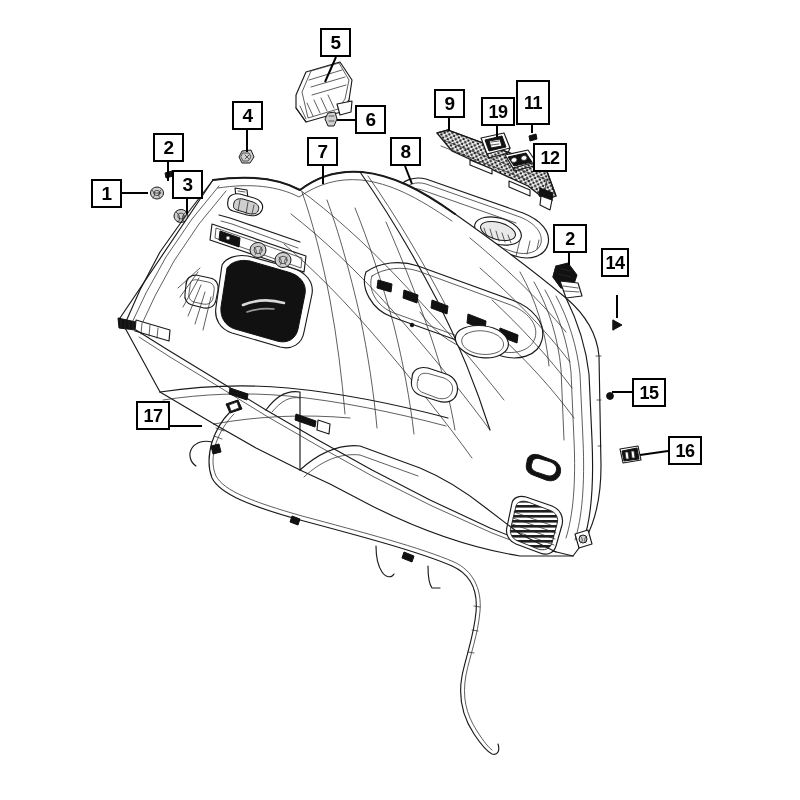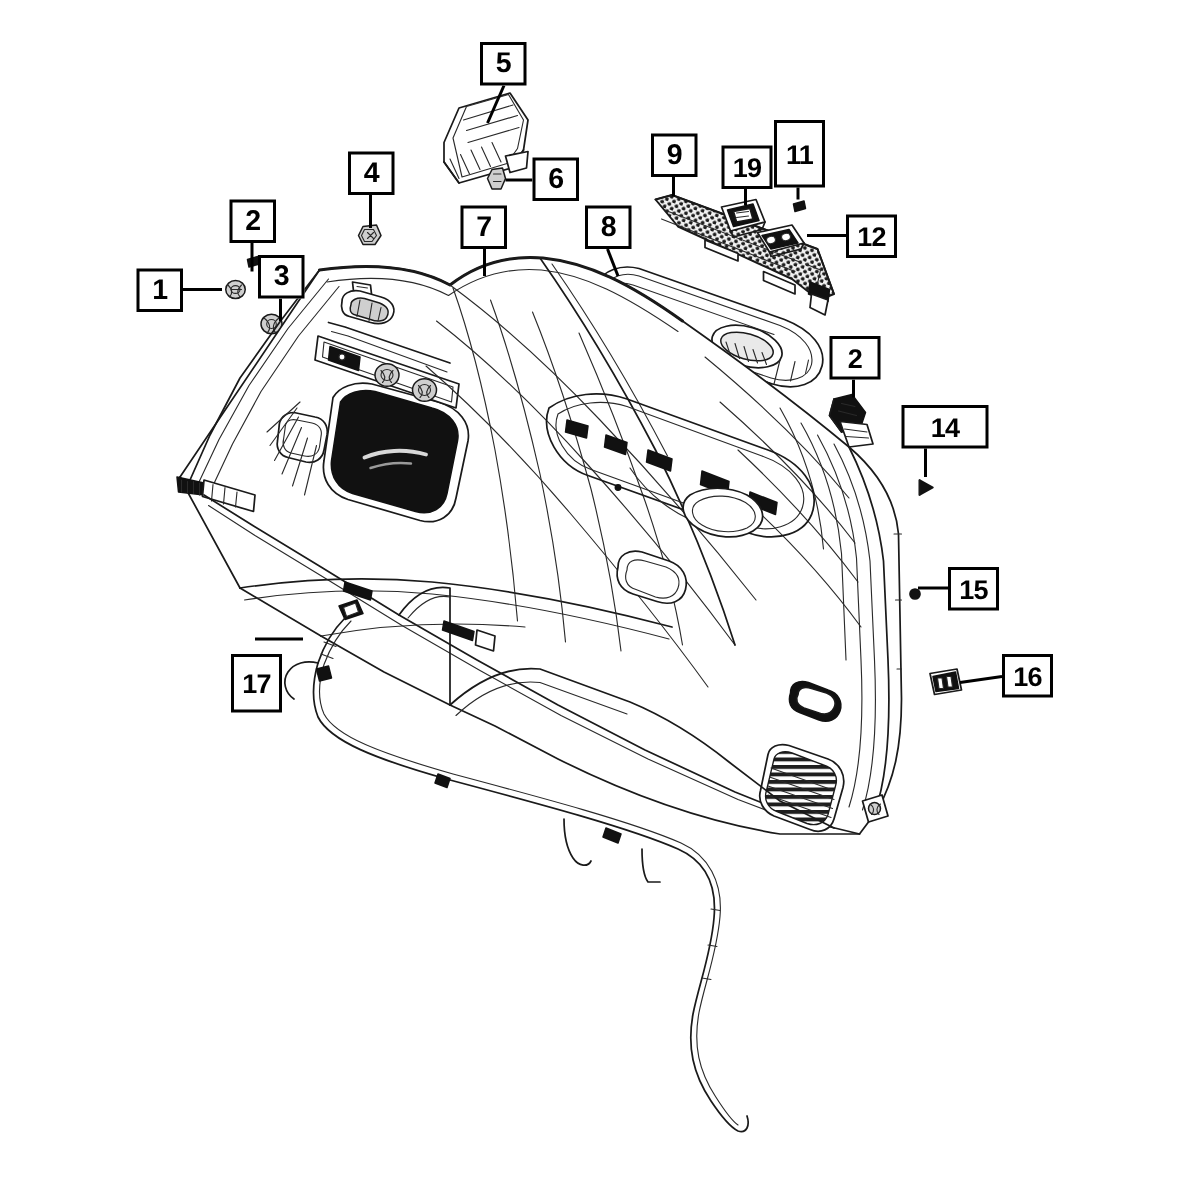--- a/index.html
+++ b/index.html
@@ -404,21 +404,21 @@
       <div class="callout" style="left: 153px; top: 133px; width: 31px; height: 29px;">2</div>
       <div class="callout" style="left: 172px; top: 170px; width: 31px; height: 29px;">3</div>
       <div class="callout" style="left: 232px; top: 101px; width: 31px; height: 29px;">4</div>
       <div class="callout" style="left: 320px; top: 28px; width: 31px; height: 29px;">5</div>
       <div class="callout" style="left: 355px; top: 105px; width: 31px; height: 29px;">6</div>
       <div class="callout" style="left: 307px; top: 137px; width: 31px; height: 29px;">7</div>
       <div class="callout" style="left: 390px; top: 137px; width: 31px; height: 29px;">8</div>
       <div class="callout" style="left: 434px; top: 89px; width: 31px; height: 29px;">9</div>
       <div class="callout w2" style="left: 481px; top: 97px; width: 34px; height: 29px;">19</div>
       <div class="callout w2" style="left: 516px; top: 80px; width: 34px; height: 45px;">11</div>
-      <div class="callout w2" style="left: 564px; top: 143px; width: 34px; height: 29px;">12</div>
+      <div class="callout w2" style="left: 533px; top: 143px; width: 34px; height: 29px;">12</div>
       <div class="callout w2" style="left: 553px; top: 224px; width: 34px; height: 29px;">2</div>
-      <div class="callout w2" style="left: 601px; top: 270px; width: 58px; height: 29px;">14</div>
+      <div class="callout w2" style="left: 601px; top: 248px; width: 28px; height: 29px;">14</div>
       <div class="callout w2" style="left: 632px; top: 378px; width: 34px; height: 29px;">15</div>
       <div class="callout w2" style="left: 668px; top: 436px; width: 34px; height: 29px;">16</div>
-      <div class="callout w2" style="left: 136px; top: 436px; width: 34px; height: 39px; margin-left: 18px;">17</div>
+      <div class="callout w2" style="left: 136px; top: 401px; width: 34px; height: 29px;">17</div>
     </div>
 
 </div>
 
 </body></html>

